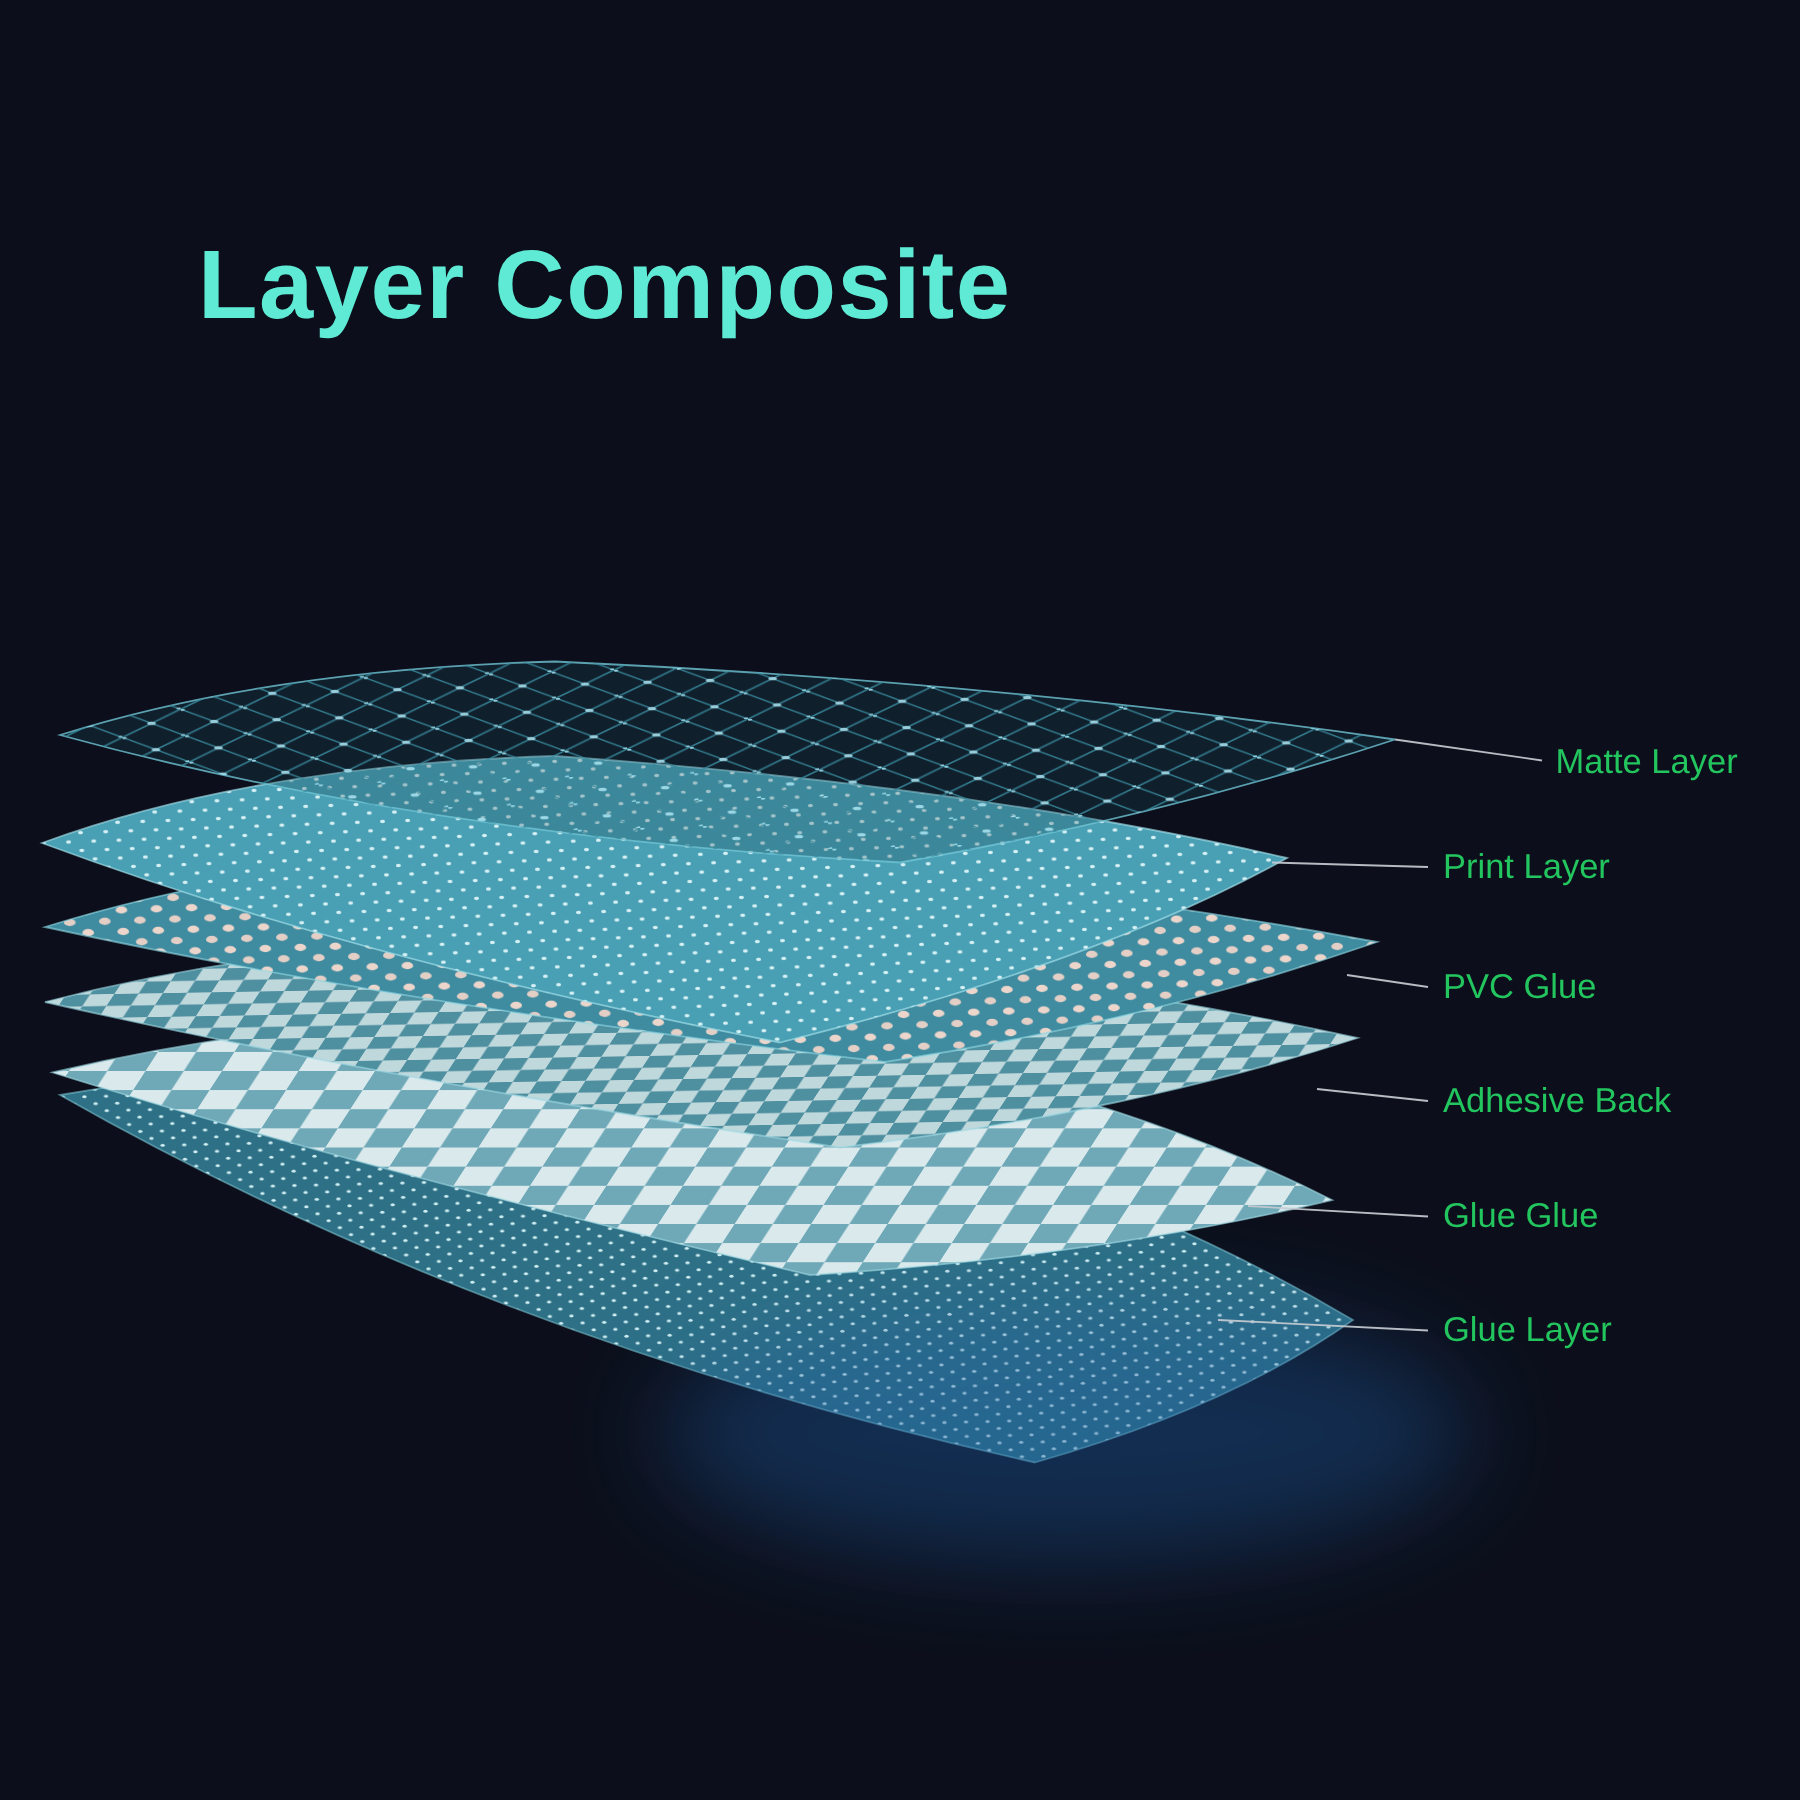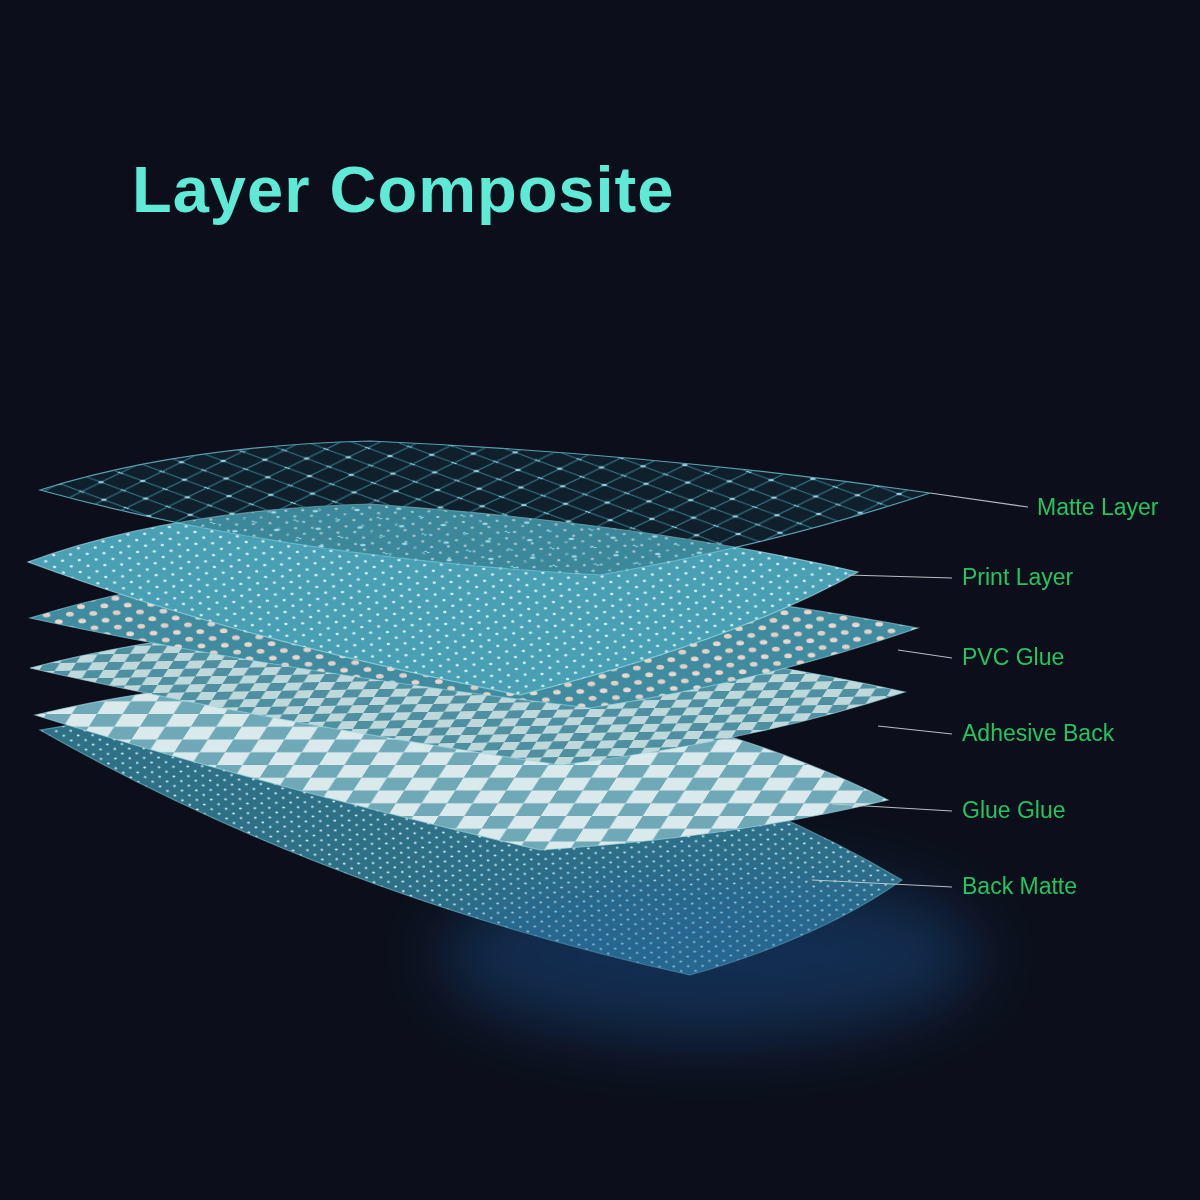--- a/index.html
+++ b/index.html
@@ -111,15 +111,15 @@
       <line x1="832" y1="804" x2="952" y2="811"></line>
       <line x1="812" y1="880" x2="952" y2="887"></line>
     </g>
   </svg>
 
   <div class="layer-label lbl-0">Matte Layer</div>
   <div class="layer-label lbl-1">Print Layer</div>
   <div class="layer-label lbl-2">PVC Glue</div>
   <div class="layer-label lbl-3">Adhesive Back</div>
   <div class="layer-label lbl-4">Glue Glue</div>
-  <div class="layer-label lbl-5">Back Matte</div>
+  <div class="layer-label lbl-5">Glue Layer</div>
 
 </div>
 
 </body></html>

